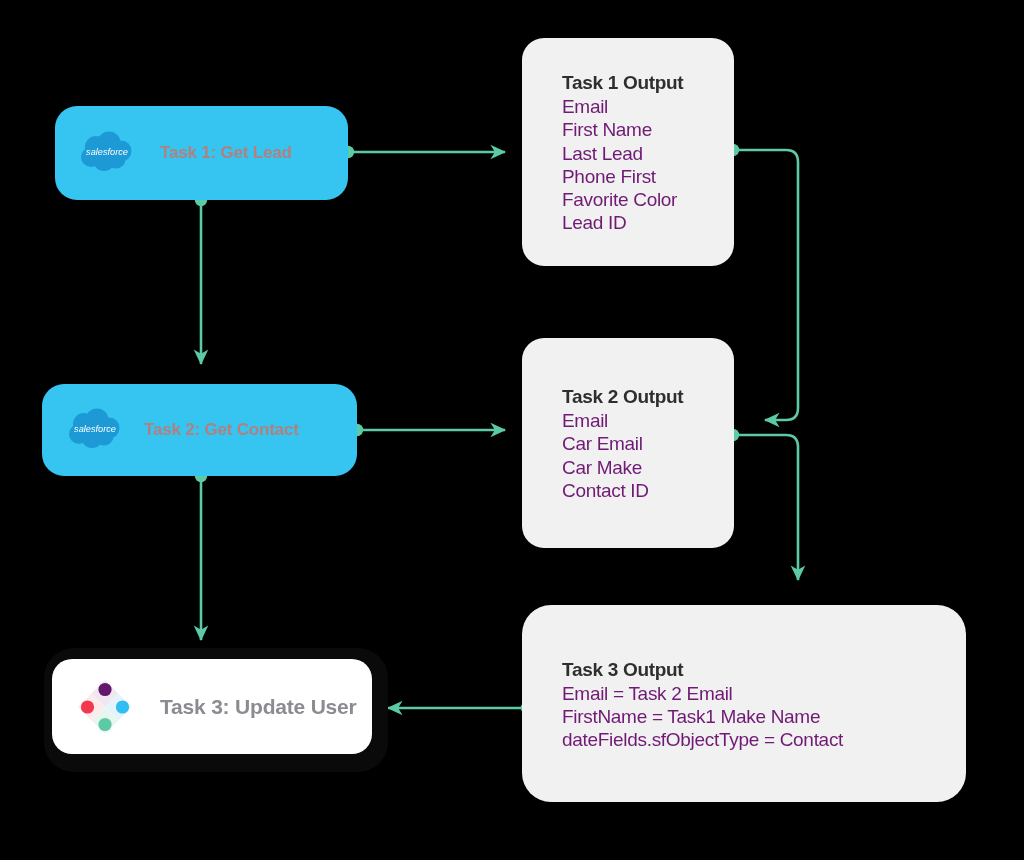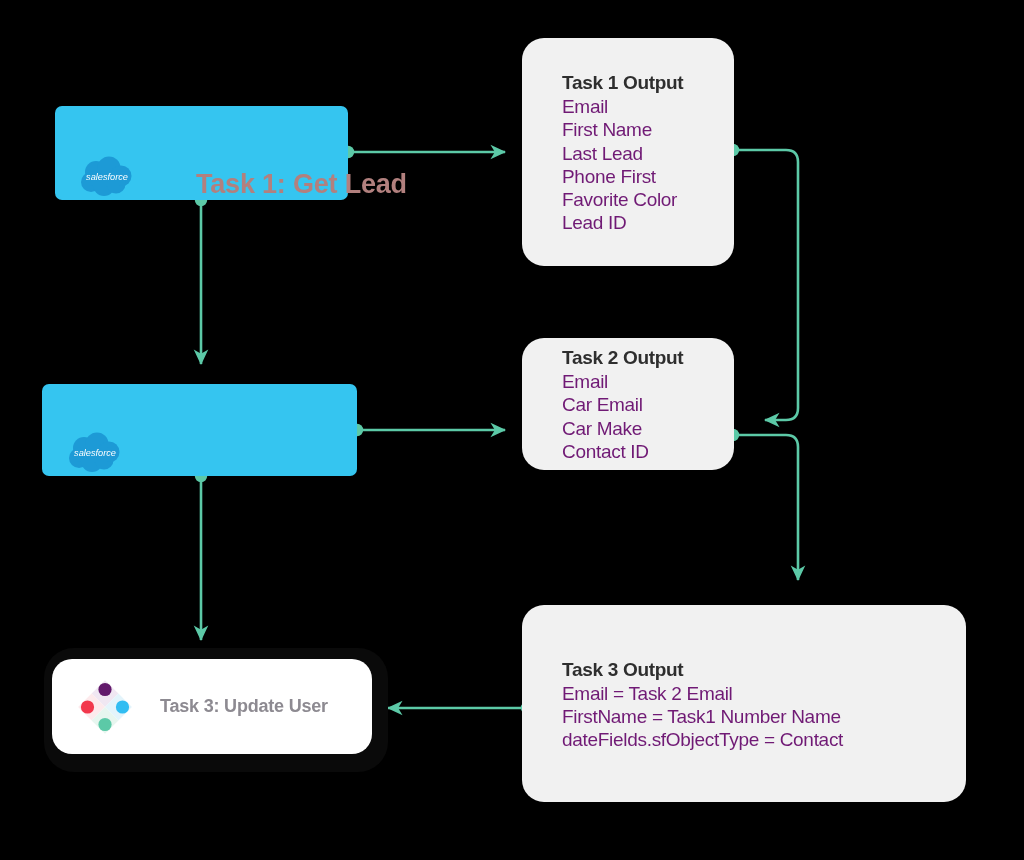--- a/index.html
+++ b/index.html
@@ -26,34 +26,33 @@
     width: 1024px;
     height: 860px;
     pointer-events: none;
   }
 
   
   .task-node {
     position: absolute;
     box-sizing: border-box;
     background: #35c5f0;
-    border-radius: 7px;
+    border-radius: 22px;
     display: flex;
-    align-items: flex-end;
-    gap: 36px;
+    align-items: center;
   }
   .node-icon {
     position: relative;
     flex: 0 0 auto;
     display: flex;
     align-items: center;
     justify-content: center;
   }
   .node-title {
-    font-size: 27px;
+    font-size: 17px;
     font-weight: bold;
     letter-spacing: -0.2px;
     color: #b2807e;
     white-space: nowrap;
   }
 
   
   .sf-logo { width: 62px; height: 44px; display:block; }
 
   
@@ -65,21 +64,21 @@
   }
   .task3-card {
     position: absolute;
     background: #ffffff;
     border-radius: 20px;
     display: flex;
     align-items: center;
     box-sizing: border-box;
   }
   .task3-title {
-    font-size: 18px;
+    font-size: 21px;
     font-weight: bold;
     letter-spacing: -0.2px;
     color: #8d8a91;
     white-space: nowrap;
   }
   .diamond-logo { width: 62px; height: 62px; display:block; }
 
   
   .output-box {
     position: absolute;
@@ -186,20 +185,21 @@
           <circle cx="33" cy="12" r="11.5"></circle>
           <circle cx="45" cy="20" r="10.5"></circle>
           <circle cx="15" cy="26" r="10"></circle>
           <circle cx="28" cy="29" r="11"></circle>
           <circle cx="40" cy="28" r="9.5"></circle>
           <rect x="10" y="15" width="40" height="15" rx="7"></rect>
         </g>
         <text x="31" y="24" text-anchor="middle" font-family="'Liberation Sans', sans-serif" font-size="9.2" font-style="italic" fill="#ffffff">salesforce</text>
       </svg>
     </div>
+    <div class="node-title" style="margin-left:18px;">Task 2: Get Contact</div>
   </div>
 
   <div class="task3-frame" style="left:44px; top:648px; width:344px; height:124px;"></div>
   <div class="task3-card" style="left:52px; top:659px; width:320px; height:95px;">
     <div class="node-icon" style="margin-left:22px;">
       <svg class="diamond-logo" viewBox="0 0 62 62" aria-hidden="true">
         <g transform="rotate(45 31 31)">
           <rect x="12" y="12" width="19" height="19" fill="#f0e7f2"></rect>
           <rect x="31" y="12" width="19" height="19" fill="#e3f4fb"></rect>
           <rect x="12" y="31" width="19" height="19" fill="#fdeaec"></rect>
@@ -219,32 +219,32 @@
       <div class="output-title">Task 1 Output</div>
       <div class="output-line">Email</div>
       <div class="output-line">First Name</div>
       <div class="output-line">Last Lead</div>
       <div class="output-line">Phone First</div>
       <div class="output-line">Favorite Color</div>
       <div class="output-line">Lead ID</div>
     </div>
   </div>
 
-  <div class="output-box" style="left:522px; top:338px; width:212px; height:132px;">
+  <div class="output-box" style="left:522px; top:338px; width:212px; height:210px;">
     <div class="output-inner">
       <div class="output-title">Task 2 Output</div>
       <div class="output-line">Email</div>
       <div class="output-line">Car Email</div>
       <div class="output-line">Car Make</div>
       <div class="output-line">Contact ID</div>
     </div>
   </div>
 
-  <div class="output-box" style="left:522px; top:605px; width:444px; height:197px;">
+  <div class="output-box" style="left:522px; top:605px; width:444px; height:197px;border-radius:29px;">
     <div class="output-inner">
       <div class="output-title">Task 3 Output</div>
       <div class="output-line">Email = Task 2 Email</div>
-      <div class="output-line">FirstName = Task1 Number Name</div>
+      <div class="output-line">FirstName = Task1 Make Name</div>
       <div class="output-line">dateFields.sfObjectType = Contact</div>
     </div>
   </div>
 
 </div>
 
 </body></html>

